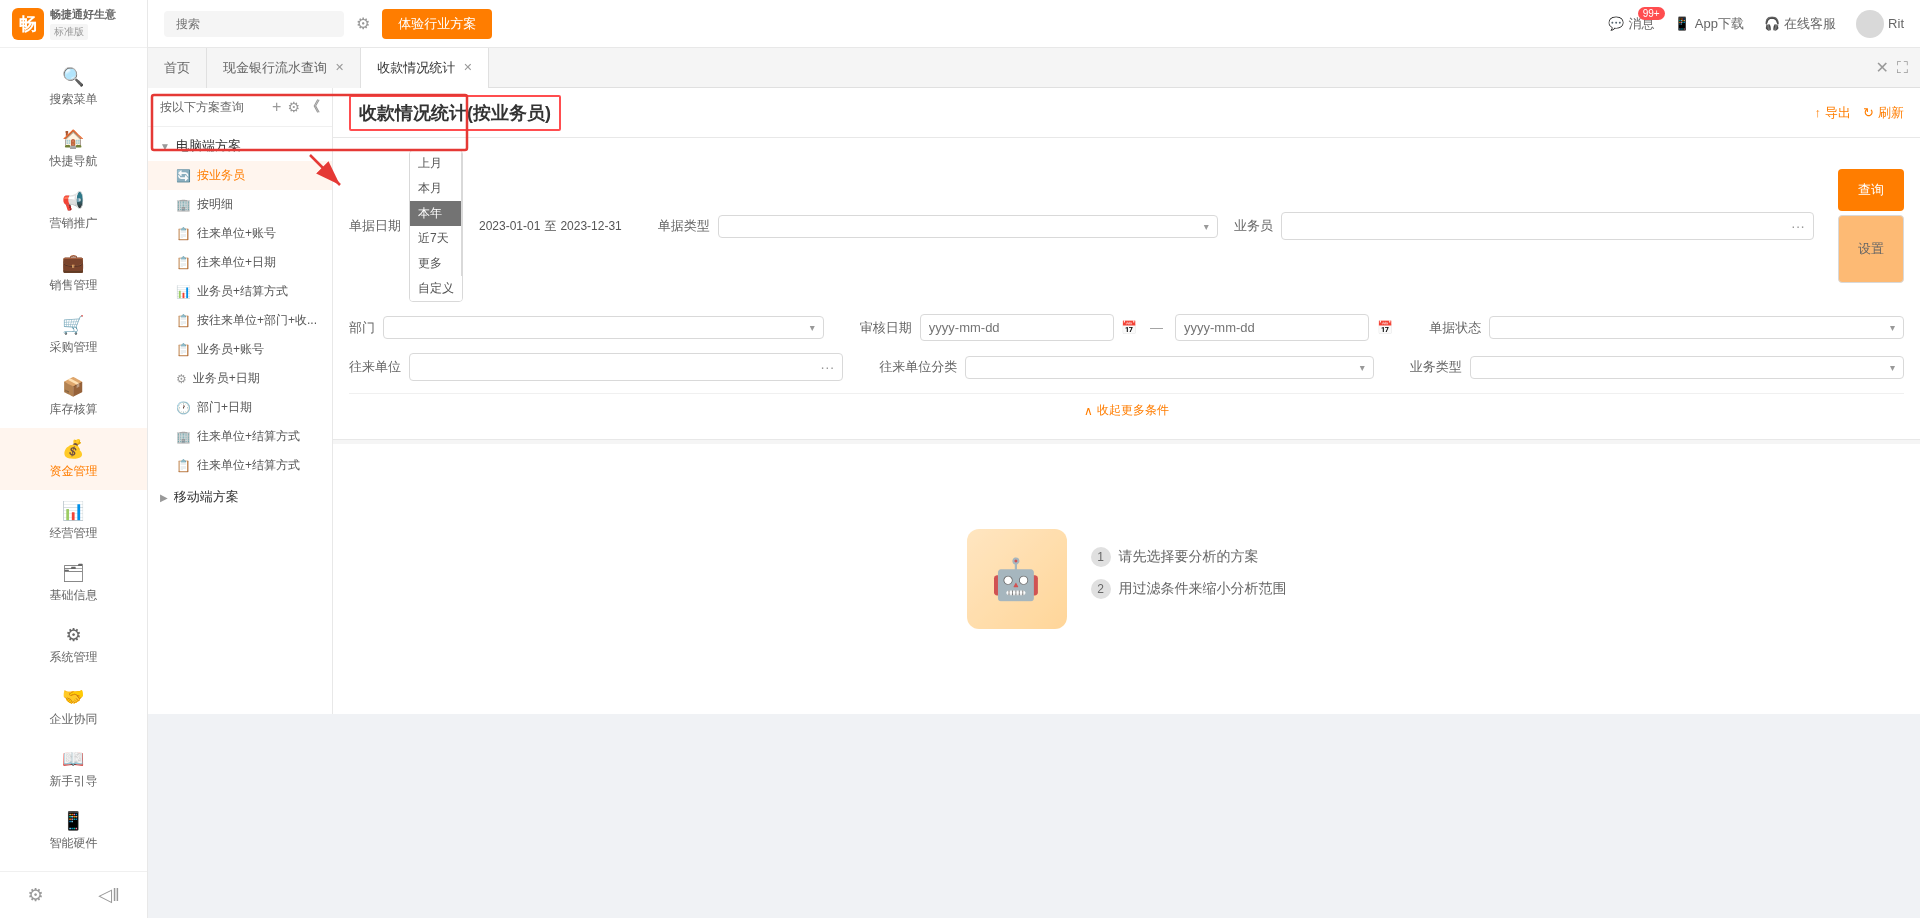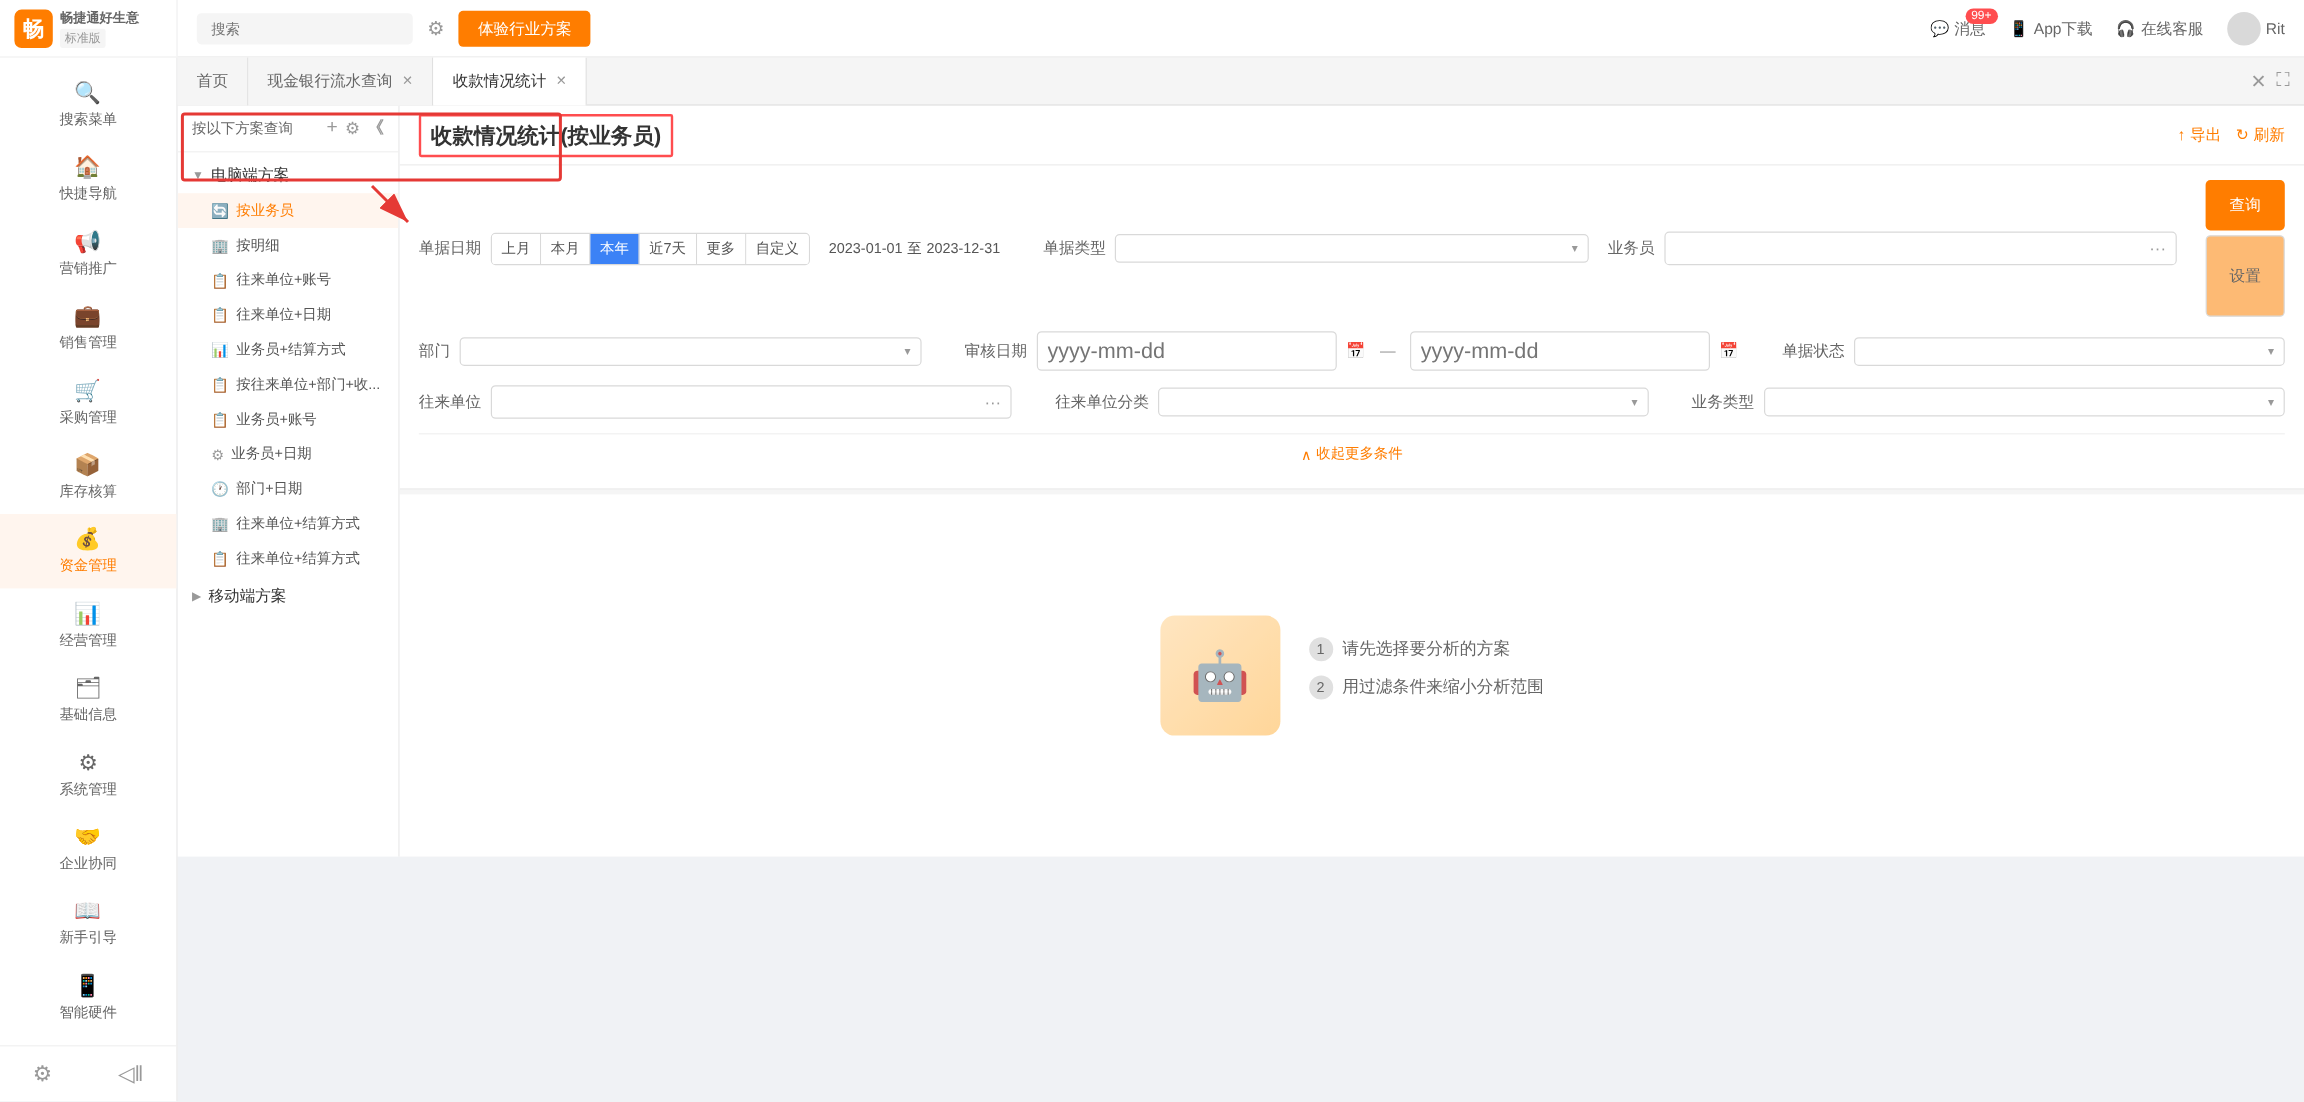--- a/index.html
+++ b/index.html
@@ -62,25 +62,25 @@
     .page-title-actions { margin-left: auto; display: flex; gap: 12px; align-items: center; }
     .action-btn { display: flex; align-items: center; gap: 4px; color: #ff7d00; font-size: 13px; cursor: pointer; }
 
     
     .right-content { flex: 1; display: flex; flex-direction: column; background: #f5f5f5; overflow: hidden; }
     .filter-panel { background: #fff; padding: 12px 16px; margin: 0; border-bottom: 1px solid #e8e8e8; }
     .filter-row { display: flex; align-items: center; gap: 16px; margin-bottom: 12px; flex-wrap: nowrap; }
     .filter-row:last-child { margin-bottom: 0; }
     .filter-label { font-size: 13px; color: #666; white-space: nowrap; flex-shrink: 0; }
     .filter-select { flex: 1; border: 1px solid #d9d9d9; border-radius: 4px; padding: 5px 8px; font-size: 12px; color: #999; display: flex; align-items: center; justify-content: space-between; cursor: pointer; min-width: 120px; background: #fff; }
-    .filter-input { flex: 1; border: 1px solid #d9d9d9; border-radius: 4px; padding: 5px 8px; font-size: 18px; color: #bbb; min-width: 100px; background: #fff; }
-    .date-tabs { display: flex; gap: 0; border: 1px solid #d9d9d9; border-radius: 4px; overflow: hidden; }
+    .filter-input { flex: 1; border: 1px solid #d9d9d9; border-radius: 4px; padding: 5px 8px; font-size: 13px; color: #bbb; min-width: 100px; background: #fff; }
+    .date-tabs { display: flex; gap: 0; border: 1px solid #d9d9d9; border-radius: 4px; overflow: hidden; flex-direction: column; }
     .date-tab { padding: 4px 8px; font-size: 12px; color: #555; cursor: pointer; background: #fff; border-right: 1px solid #d9d9d9; white-space: nowrap; }
     .date-tab:last-child { border-right: none; }
-    .date-tab.active { background: #3b82f6; color: #fff; }
+    .date-tab.active { background: #737373; color: #fff; }
     .date-range { display: flex; align-items: center; gap: 4px; font-size: 12px; color: #555; margin-left: 8px; }
     .btn-query { background: #ff7d00; color: #fff; border: none; border-radius: 4px; padding: 12px 20px; font-size: 13px; cursor: pointer; }
     .btn-setting { background: #fdba74; color: #666; border: 1px solid #d9d9d9; border-radius: 4px; padding: 24px 16px; font-size: 13px; cursor: pointer; }
     .btn-group { display: flex; flex-direction: column; gap: 4px; margin-left: 8px; }
     .collapse-bar { display: flex; align-items: center; justify-content: center; padding: 8px; background: #fff; color: #ff7d00; font-size: 12px; cursor: pointer; border-top: 1px solid #f0f0f0; }
 
     
     .empty-area { flex: 1; display: flex; flex-direction: column; align-items: center; justify-content: center; background: #fff; margin-top: 4px; }
     .empty-robot { width: 100px; height: 100px; background: linear-gradient(135deg, #ffe0b2, #ffcc80); border-radius: 12px; display: flex; align-items: center; justify-content: center; font-size: 40px; opacity: 0.8; }
     .empty-steps { margin-left: 24px; }

